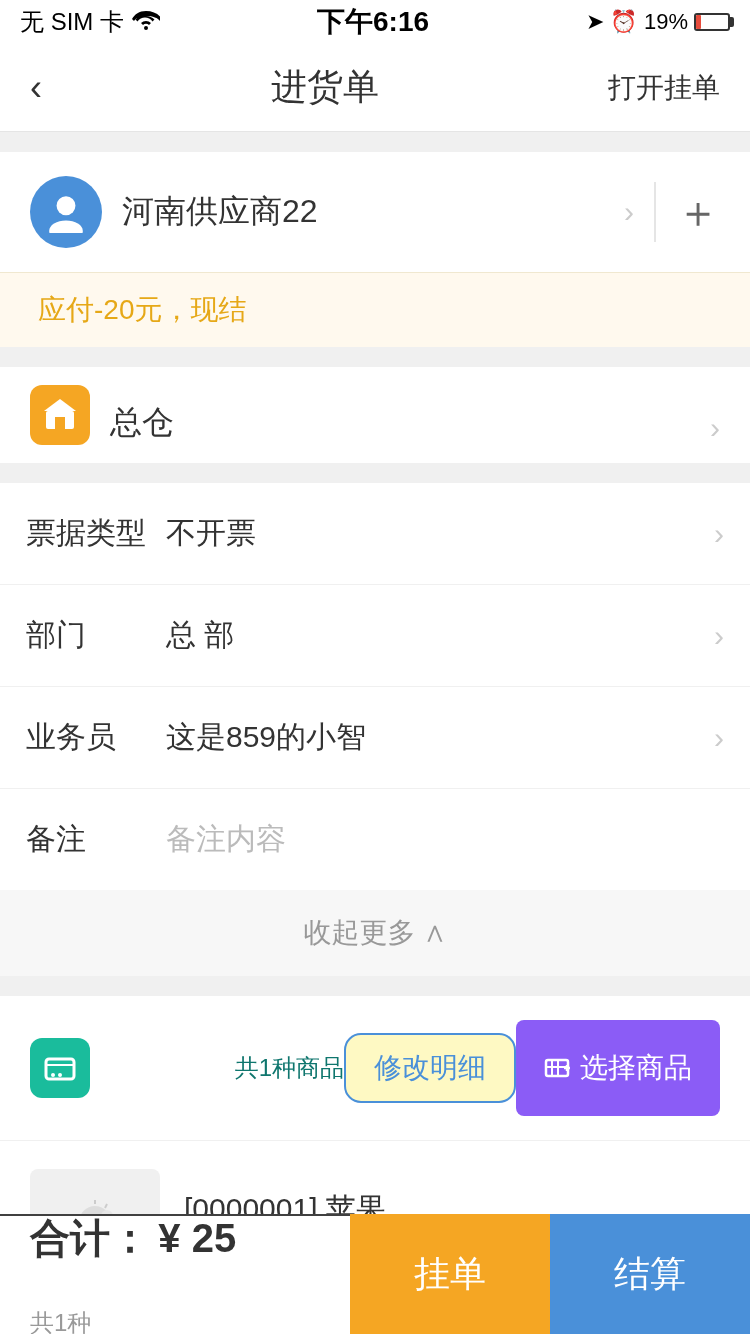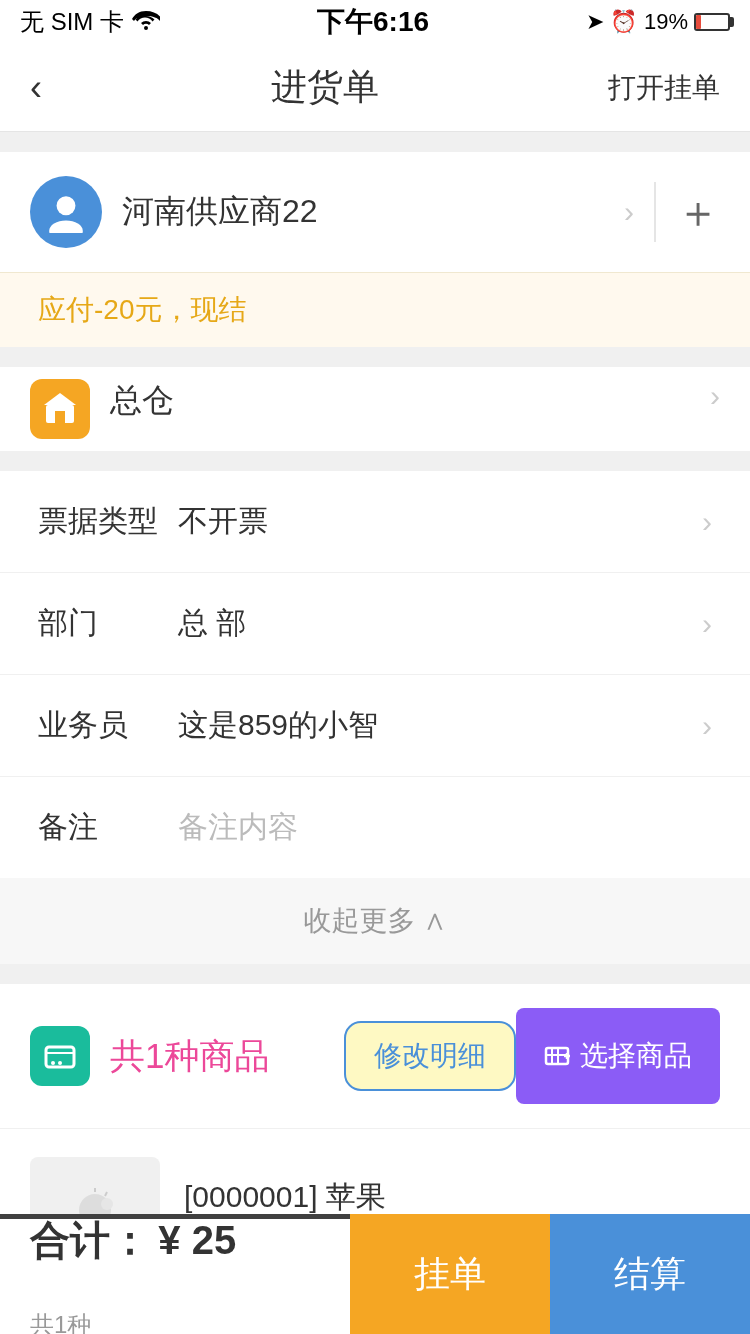--- a/index.html
+++ b/index.html
@@ -106,22 +106,22 @@
       background: #fff9ee;
       padding: 18px 38px;
       font-size: 28px;
       color: #e6a817;
       border-top: 1px solid #f0e8d0;
     }
 
     
     .row-item {
       display: flex;
-      align-items: flex-start;
-      padding: 12px 30px;
+      align-items: flex-end;
+      padding: 18px 30px;
       background: #fff;
     }
     .warehouse-icon {
       width: 60px;
       height: 60px;
       border-radius: 12px;
       background: #f5a623;
       display: flex;
       align-items: center;
       justify-content: center;
@@ -130,21 +130,21 @@
     }
     .warehouse-icon svg { width: 36px; height: 36px; fill: #fff; }
     .row-label { flex: 1; font-size: 32px; color: #333; }
     .row-placeholder { font-size: 30px; color: #bbb; }
 
     
     .form-section { background: #fff; }
     .form-row {
       display: flex;
       align-items: center;
-      padding: 30px 38px;
+      padding: 30px 26px;
       border-bottom: 1px solid #f0f0f0;
       cursor: pointer;
     }
     .form-row:last-child { border-bottom: none; }
     .form-key {
       font-size: 30px;
       color: #333;
       width: 140px;
       flex-shrink: 0;
     }
@@ -177,21 +177,21 @@
       width: 60px;
       height: 60px;
       border-radius: 12px;
       background: #1abc9c;
       display: flex;
       align-items: center;
       justify-content: center;
       margin-right: 20px;
     }
     .product-icon svg { width: 34px; height: 34px; fill: #fff; }
-    .products-count { flex: 1; font-size: 35px; color: #ec4899; }
+    .products-count { flex: 1; font-size: 24px; color: #0f766e; text-align: right; }
     .btn-outline {
       border: 2px solid #4a90d9;
       color: #4a90d9;
       background: #fef9c3;
       border-radius: 17px;
       padding: 14px 28px;
       font-size: 28px;
       cursor: pointer;
     }
     .btn-blue {
@@ -247,21 +247,21 @@
       align-items: center;
     }
     .bottom-total {
       background: #fff;
       flex: 1;
       height: 100%;
       display: flex;
       flex-direction: column;
       justify-content: center;
       padding: 0 30px;
-      border-top: 5px solid #404040;
+      border-top: 2px solid #404040;
       gap: 37px;
     }
     .total-main { font-size: 30px; color: #333; }
     .total-main span { font-size: 40px; font-weight: 600; }
     .total-sub { font-size: 24px; color: #999; margin-top: 4px; }
     .btn-yellow {
       background: #f5a623;
       color: #fff;
       border: none;
       width: 200px;

